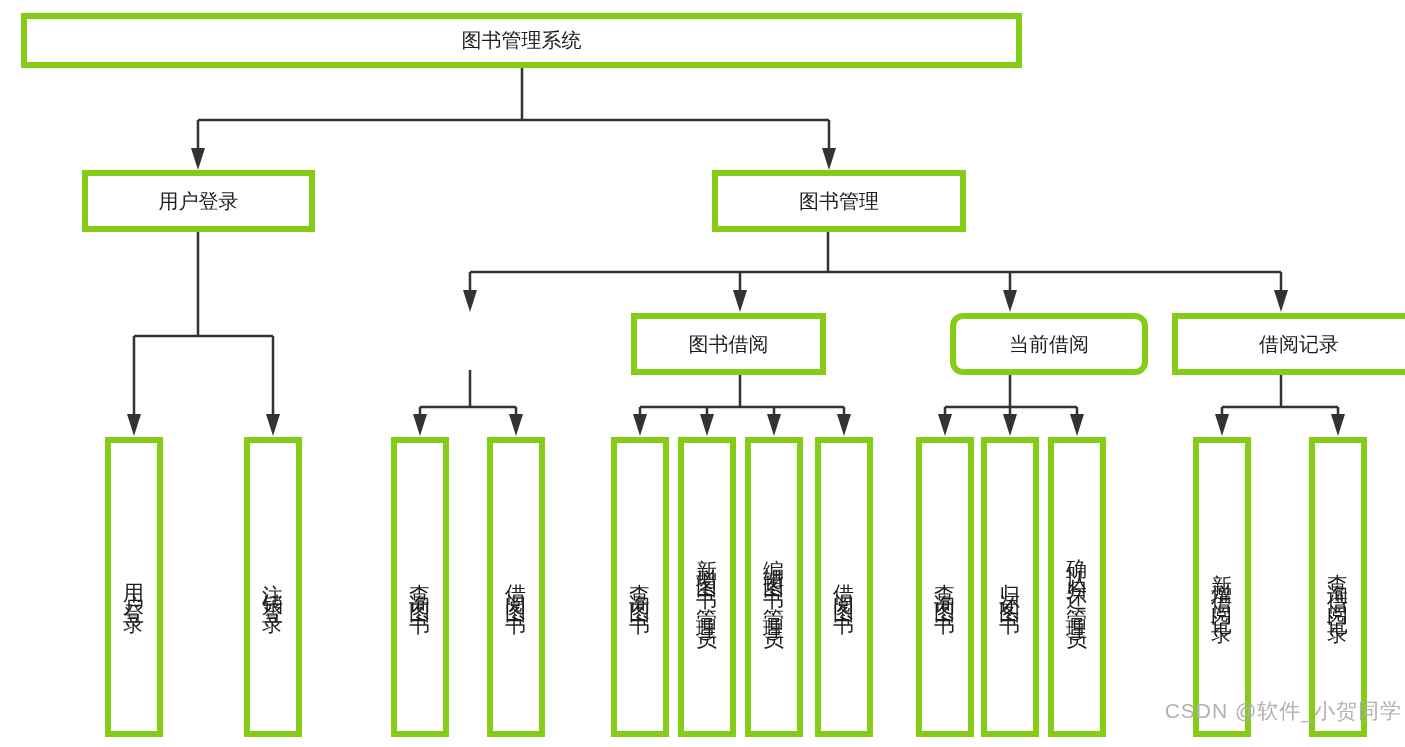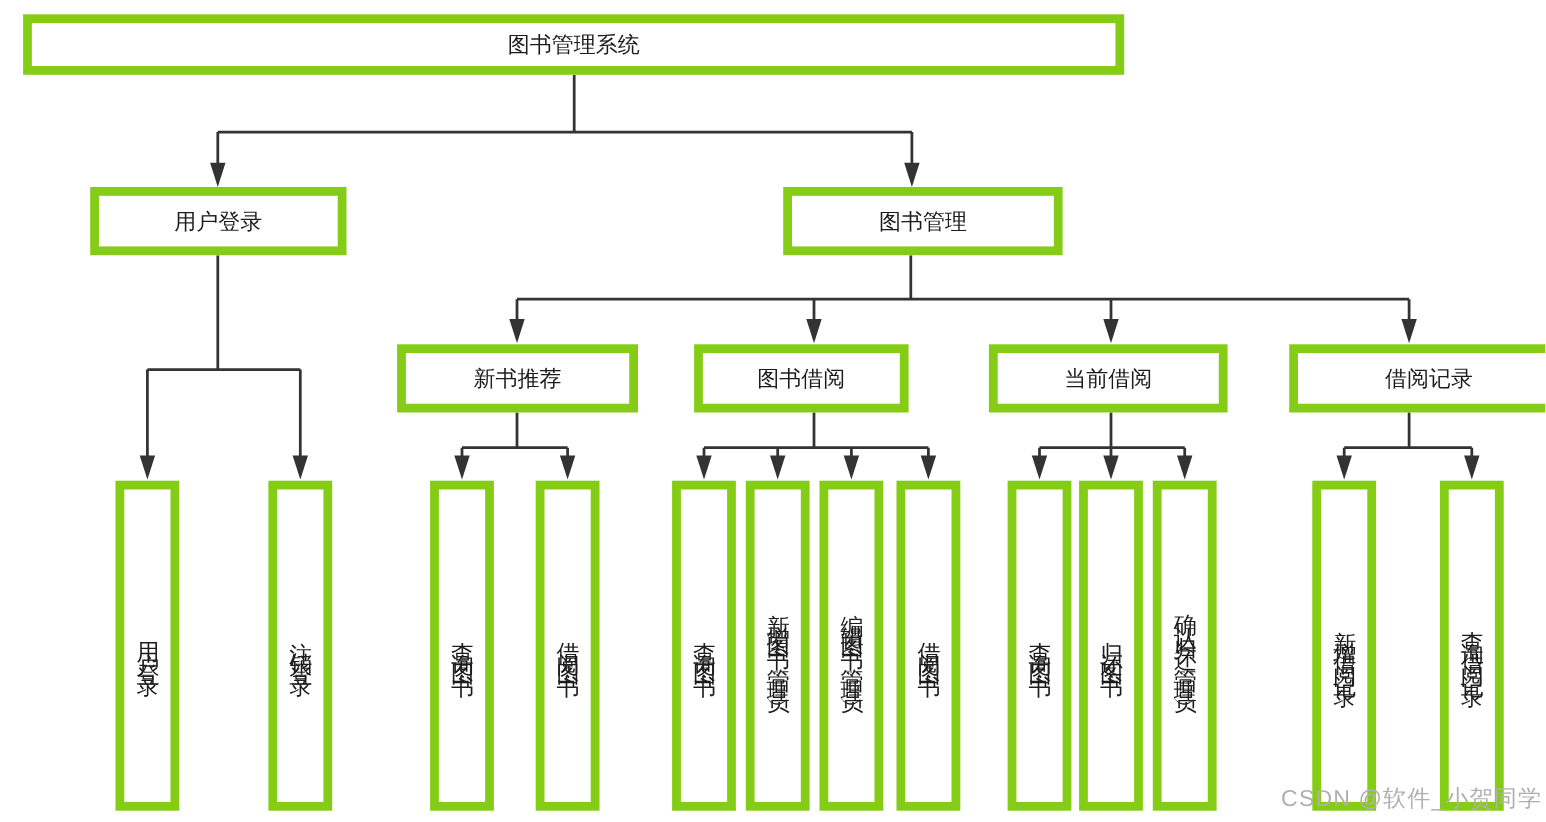--- a/index.html
+++ b/index.html
@@ -13,21 +13,21 @@
   }
   .connectors {
     position: absolute;
     left: 0; top: 0;
     width: 1405px; height: 747px;
     z-index: 1;
   }
   .node {
     position: absolute;
     box-sizing: border-box;
-    border: 8px solid #84cc16;
+    border: 6px solid #84cc16;
     background: #ffffff;
     display: flex;
     align-items: center;
     justify-content: center;
     z-index: 2;
     color: #1c1c1c;
   }
   .node .label {
     font-size: 20px;
     color: #1c1c1c;
@@ -40,40 +40,40 @@
     line-height: 1;
     white-space: normal;
   }
   
   .root  { left: 21px;  top: 13px;  width: 1001px; height: 55px; }
   .l2a   { left: 82px;  top: 170px; width: 233px;  height: 62px; }
   .l2b   { left: 712px; top: 170px; width: 254px;  height: 62px; }
   .l3    { top: 313px; height: 62px; }
   .l3a   { left: 361px;  width: 219px; }
   .l3b   { left: 631px;  width: 195px; }
-  .l3c   { left: 899px;  width: 217px; }
+  .l3c   { left: 950px;  width: 198px; border-radius: 13px; }
   .l3d   { left: 1172px; width: 254px; text-align: right; }
   .l4    { top: 437px; height: 300px; width: 58px; }
   .p1  { left: 105px; }
   .p2  { left: 244px; }
   .p3  { left: 391px; }
   .p4  { left: 487px; }
   .p5  { left: 611px; }
   .p6  { left: 678px; }
   .p7  { left: 745px; }
   .p8  { left: 815px; }
   .p9  { left: 916px; }
   .p10 { left: 981px; }
   .p11 { left: 1048px; }
   .p12 { left: 1193px; }
   .p13 { left: 1309px; }
   .watermark {
     position: absolute;
     right: 3px;
-    bottom: 7px;
+    bottom: 22px;
     z-index: 5;
     font-size: 21px;
     color: #b0b0b0;
     letter-spacing: 1px;
     white-space: nowrap;
   }
 </style>
 </head>
 <body>
 
@@ -126,23 +126,20 @@
     <span class="label">图书管理系统</span>
   </div>
 
   <div class="node l2a">
     <span class="label">用户登录</span>
   </div>
   <div class="node l2b">
     <span class="label">图书管理</span>
   </div>
 
-  <div class="node l3 l3a">
-    <span class="label">新书推荐</span>
-  </div>
   <div class="node l3 l3b">
     <span class="label">图书借阅</span>
   </div>
   <div class="node l3 l3c">
     <span class="label">当前借阅</span>
   </div>
   <div class="node l3 l3d">
     <span class="label">借阅记录</span>
   </div>
 

